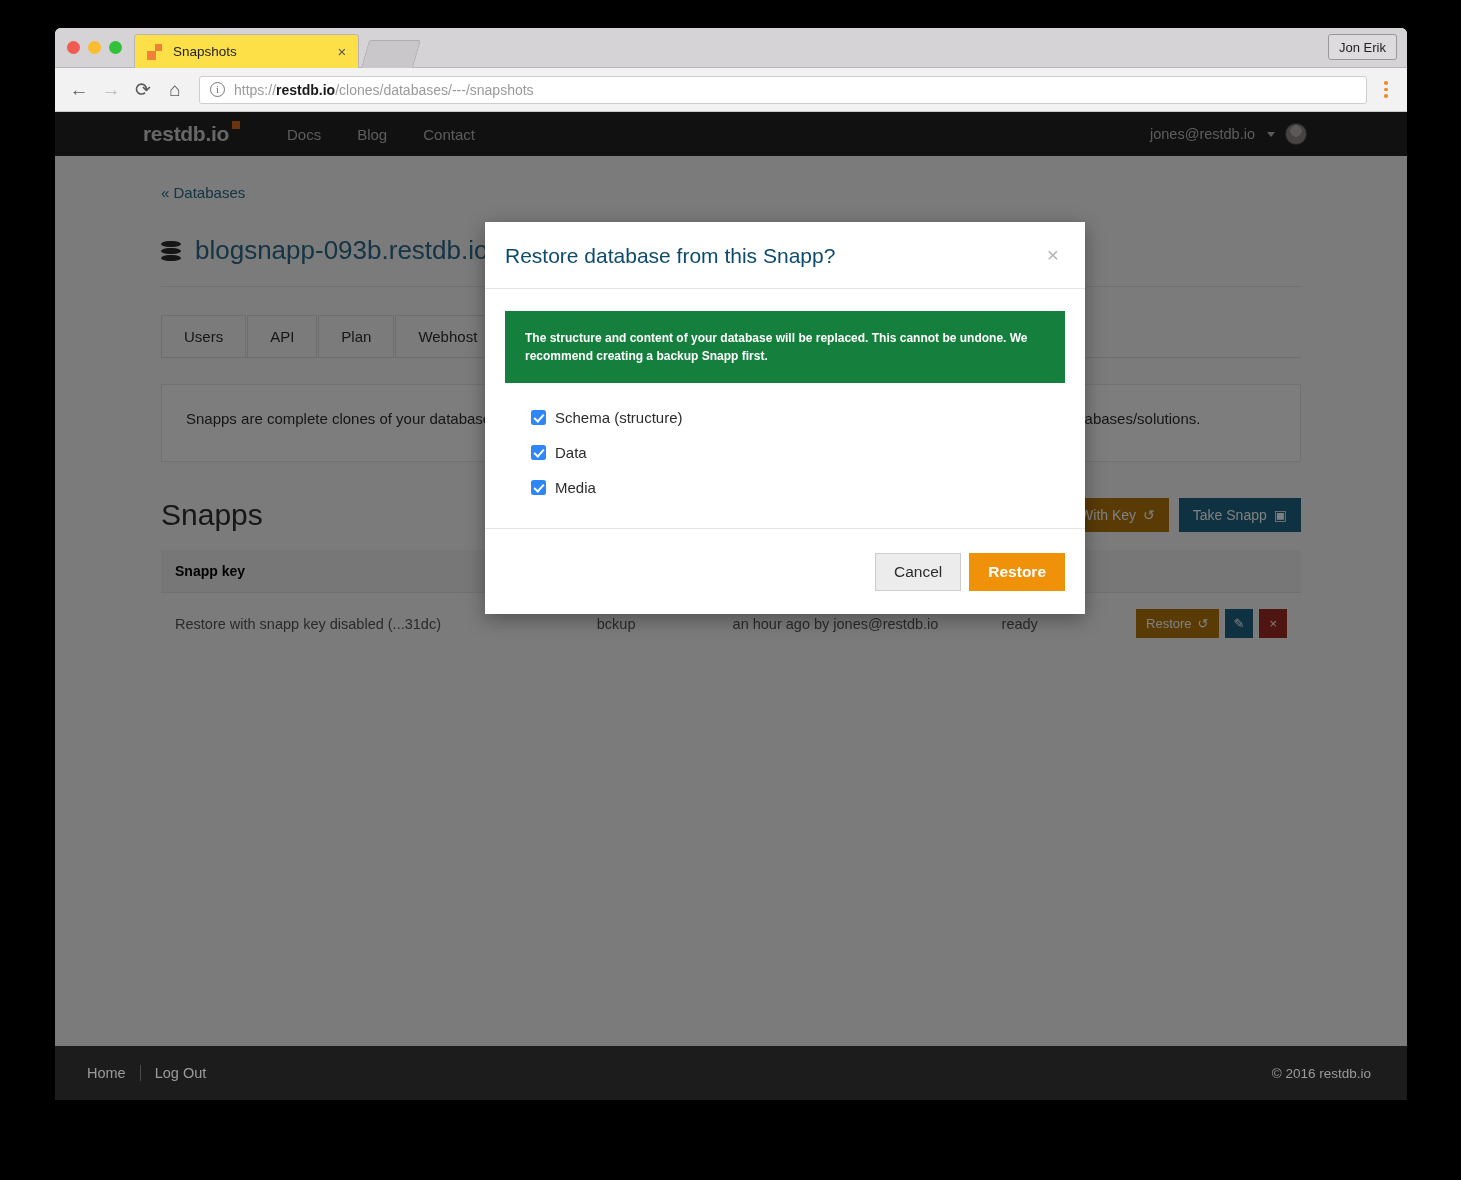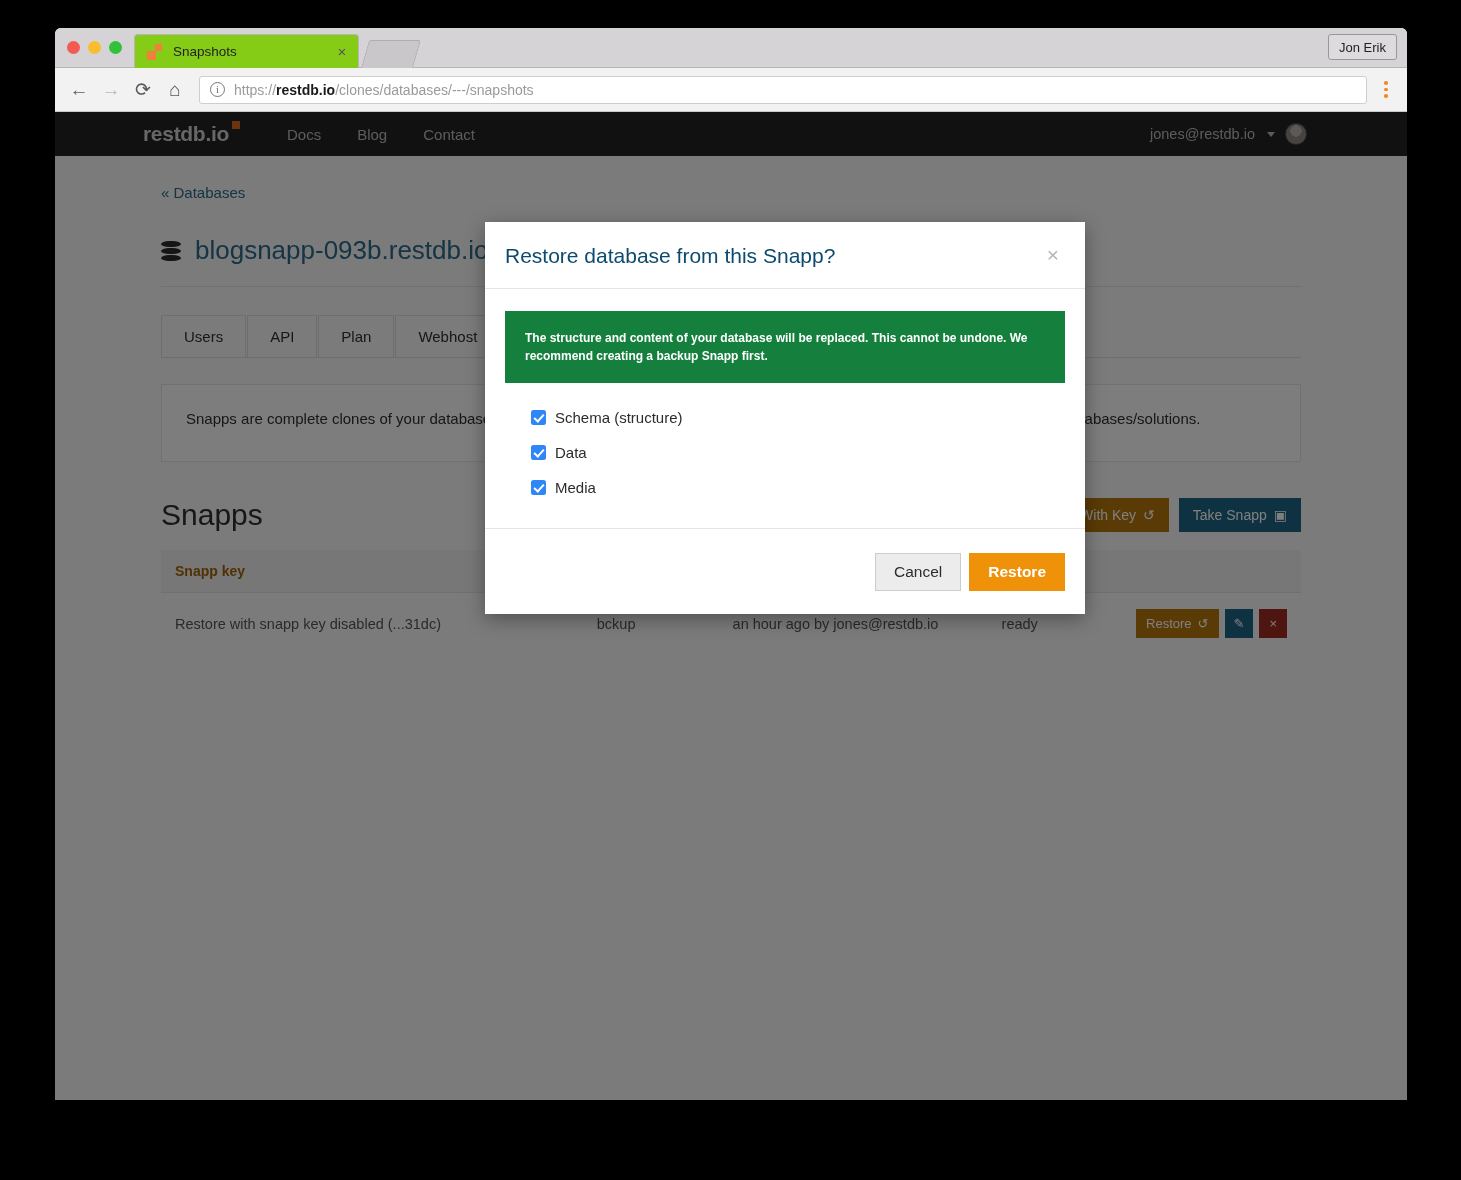--- a/index.html
+++ b/index.html
@@ -32,21 +32,21 @@
   }
   .dot { width: 13px; height: 13px; border-radius: 50%; }
   .dot.red { background: #f35a51; }
   .dot.yellow { background: #f9bd2f; }
   .dot.green { background: #2fc23a; }
 
   .tab {
     position: absolute;
     left: 79px; top: 6px;
     width: 225px; height: 34px;
-    background: #84cc16;
+    background: #fde047;
     border: 1px solid #b8b5b8;
     border-bottom: none;
     border-radius: 4px 4px 0 0;
     display: flex;
     align-items: center;
     padding: 0 8px 0 12px;
   }
   .tab-favicon { width: 16px; height: 16px; position: relative; flex: 0 0 16px; }
   .tab-favicon .sq1 { position: absolute; left: 0; top: 7px; width: 9px; height: 9px; background: #f0803c; }
   .tab-favicon .sq2 { position: absolute; left: 8px; top: 0px; width: 7px; height: 7px; background: #f0803c; }
@@ -287,21 +287,21 @@
 
   table.snapps {
     width: 100%;
     border-collapse: collapse;
     margin-top: 18px;
   }
   table.snapps th {
     text-align: left;
     background: #efefef;
     font-size: 14px;
-    color: #a16207;
+    color: #000000;
     padding: 13px 14px;
     font-weight: bold;
     border-bottom: 1px solid #dedede;
   }
   table.snapps td {
     font-size: 14.5px;
     color: #555;
     padding: 16px 14px;
     background: #f6f6f6;
     vertical-align: middle;
@@ -552,20 +552,28 @@
               </td>
             </tr>
           </tbody>
         </table>
 
       </div>
     </div>
 
     <div class="backdrop"></div>
 
+    <div class="site-footer">
+      <div class="f-left">
+        <a href="#">Home</a>
+        <span class="f-divider"></span>
+        <a href="#">Log Out</a>
+      </div>
+      <div class="copyright">© 2016 restdb.io</div>
+    </div>
 
     <div class="modal">
       <div class="modal-header">
         <h3>Restore database from this Snapp?</h3>
         <button class="modal-close">×</button>
       </div>
       <div class="modal-body">
         <div class="alert-info">
           <span>The structure and content of your database will be replaced. This cannot be undone. We recommend creating a backup Snapp first.</span>
         </div>

